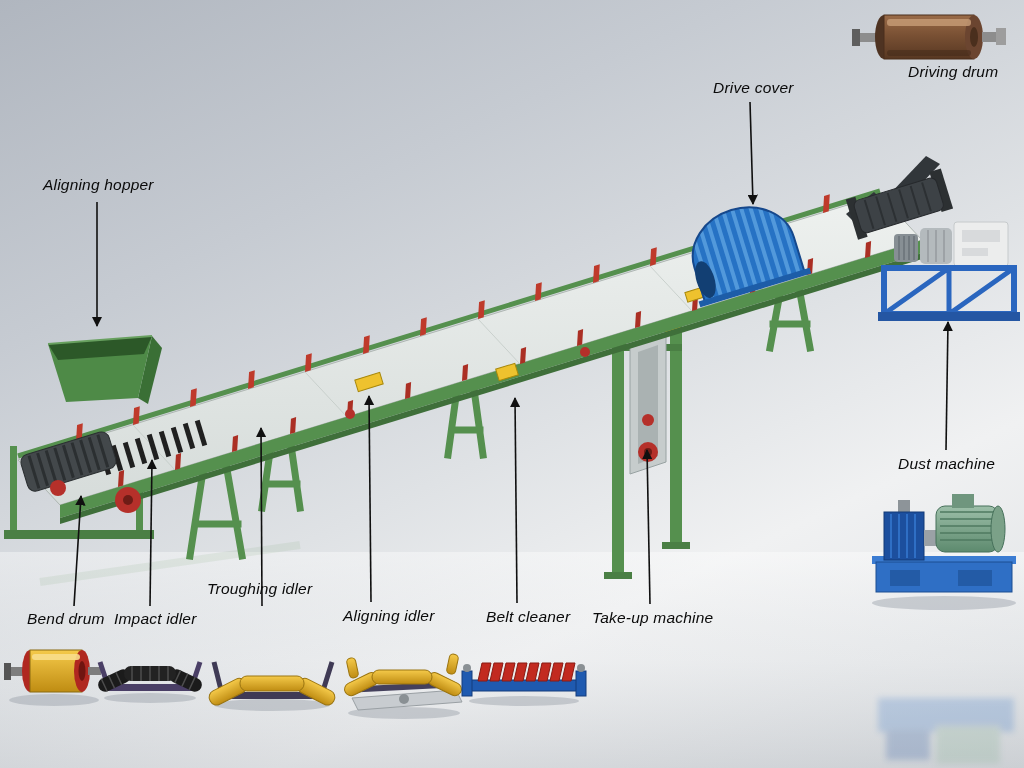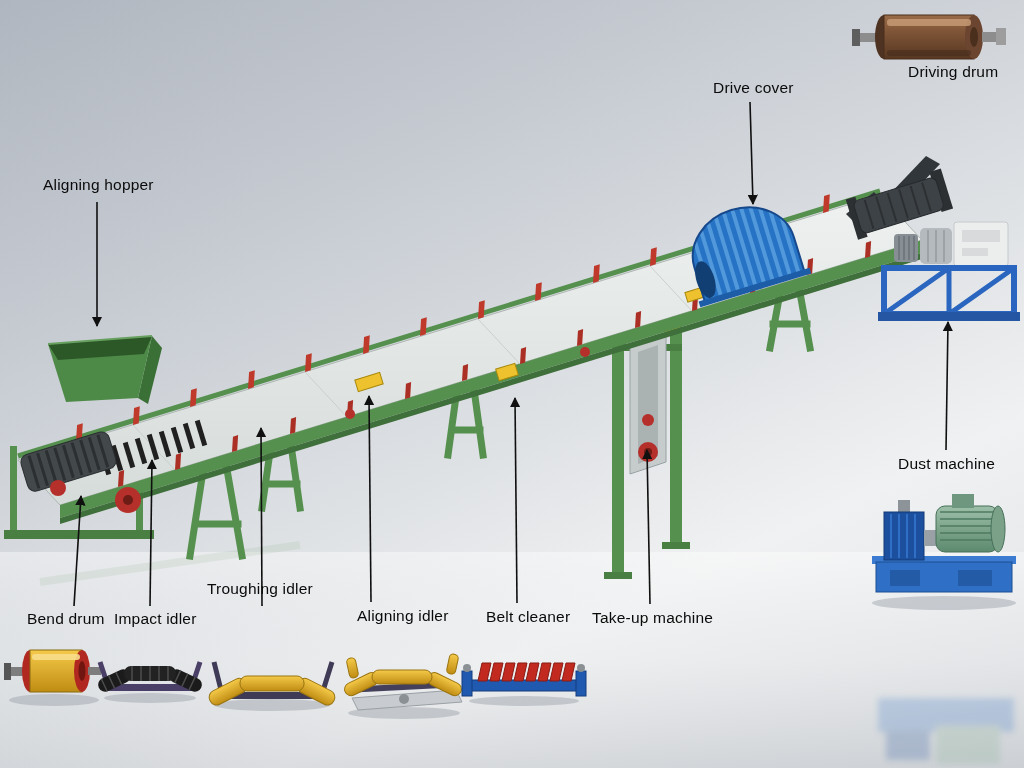--- a/index.html
+++ b/index.html
@@ -5,20 +5,21 @@
   html,body{margin:0;padding:0;}
   body{
     width:1024px;height:768px;position:relative;overflow:hidden;
     background:linear-gradient(155deg,#b0b6bf 0%,#c6cbd2 28%,#dfe2e5 55%,#f0f1f2 72%,#dcdfe2 100%);
     font-family:"Liberation Sans",sans-serif;
   }
   .scene{position:absolute;inset:0;}
   .scene svg{position:absolute;left:0;top:0;}
   .callout{
     position:absolute;
+    font-style:italic;
     font-size:15.5px;
     color:#0a0a0a;
     white-space:nowrap;
     letter-spacing:0.2px;
   }
 </style>
 </head>
 <body>
 
 <div class="scene">
@@ -344,17 +345,17 @@
 </g>
 </svg>
 
 <div class="callout" style="left:43px;top:176px">Aligning hopper</div>
 <div class="callout" style="left:713px;top:79px">Drive cover</div>
 <div class="callout" style="left:908px;top:63px">Driving drum</div>
 <div class="callout" style="left:898px;top:455px">Dust machine</div>
 <div class="callout" style="left:27px;top:610px">Bend drum</div>
 <div class="callout" style="left:114px;top:610px">Impact idler</div>
 <div class="callout" style="left:207px;top:580px">Troughing idler</div>
-<div class="callout" style="left:357px;top:607px">Aligning idler</div>
+<div class="callout" style="left:343px;top:607px">Aligning idler</div>
 <div class="callout" style="left:486px;top:608px">Belt cleaner</div>
 <div class="callout" style="left:592px;top:609px">Take-up machine</div>
 
 </div>
 
 </body></html>

